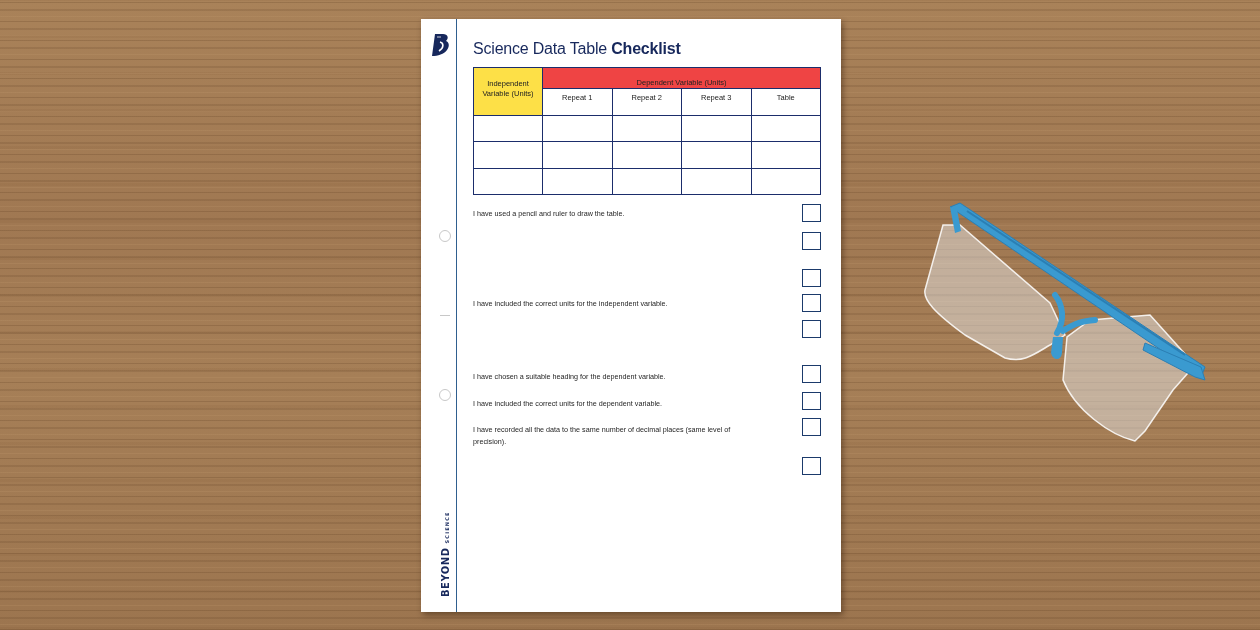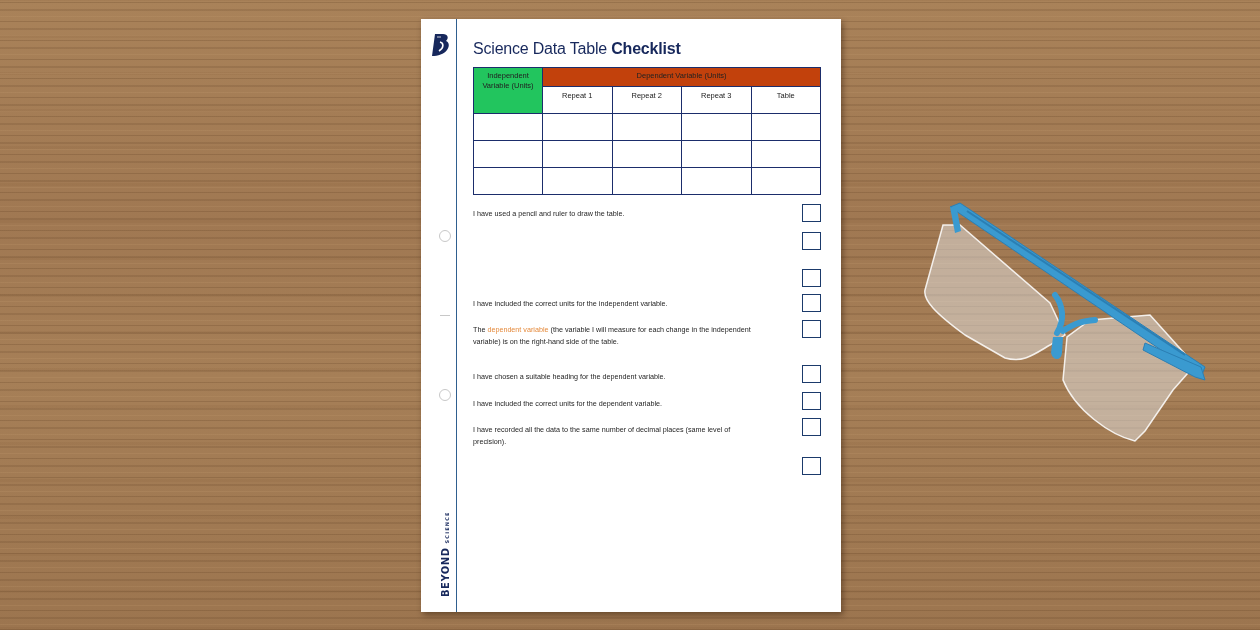--- a/index.html
+++ b/index.html
@@ -77,28 +77,28 @@
     }
     table.data-table td, table.data-table th {
       border: 1.5px solid #1b2d6b;
       font-weight: normal;
       font-size: 7.5px;
       color: #222;
       text-align: center;
       vertical-align: top;
     }
     .th-independent {
-      background: #22c55e;
-      padding-top: 3px;
+      background: #fde047;
+      padding-top: 11px;
       line-height: 10px;
     }
     .th-dependent {
-      background: #c2410c;
+      background: #ef4444;
       height: 18px;
-      padding-top: 3px;
+      padding-top: 10px;
     }
     .th-sub { height: 25px; padding-top: 4px; background: #fff; }
     .td-cell { height: 25px; }
 
     .checklist {
       position: absolute; left: 52px; top: 185px;
       width: 348px;
       font-family: "Liberation Sans", sans-serif;
     }
     .check-item {
@@ -198,21 +198,20 @@
       <div class="check-box" style="top:-3px"></div>
     </div>
     <div class="check-item" style="top:68px">
       <div class="check-box" style="top:-3px"></div>
     </div>
     <div class="check-item" style="top:94px">
       <div class="check-text">I have included the correct units for the independent variable.</div>
       <div class="check-box" style="top:-4px"></div>
     </div>
     <div class="check-item" style="top:120px">
-      <div class="check-text"><span>The </span><span class="hl-dep">dependent variable</span><span> (the variable I will measure for each change in the independent variable) is on the right-hand side of the table.</span></div>
       <div class="check-box" style="top:-4px"></div>
     </div>
     <div class="check-item" style="top:167px">
       <div class="check-text">I have chosen a suitable heading for the dependent variable.</div>
       <div class="check-box" style="top:-6px"></div>
     </div>
     <div class="check-item" style="top:194px">
       <div class="check-text">I have included the correct units for the dependent variable.</div>
       <div class="check-box" style="top:-6px"></div>
     </div>

